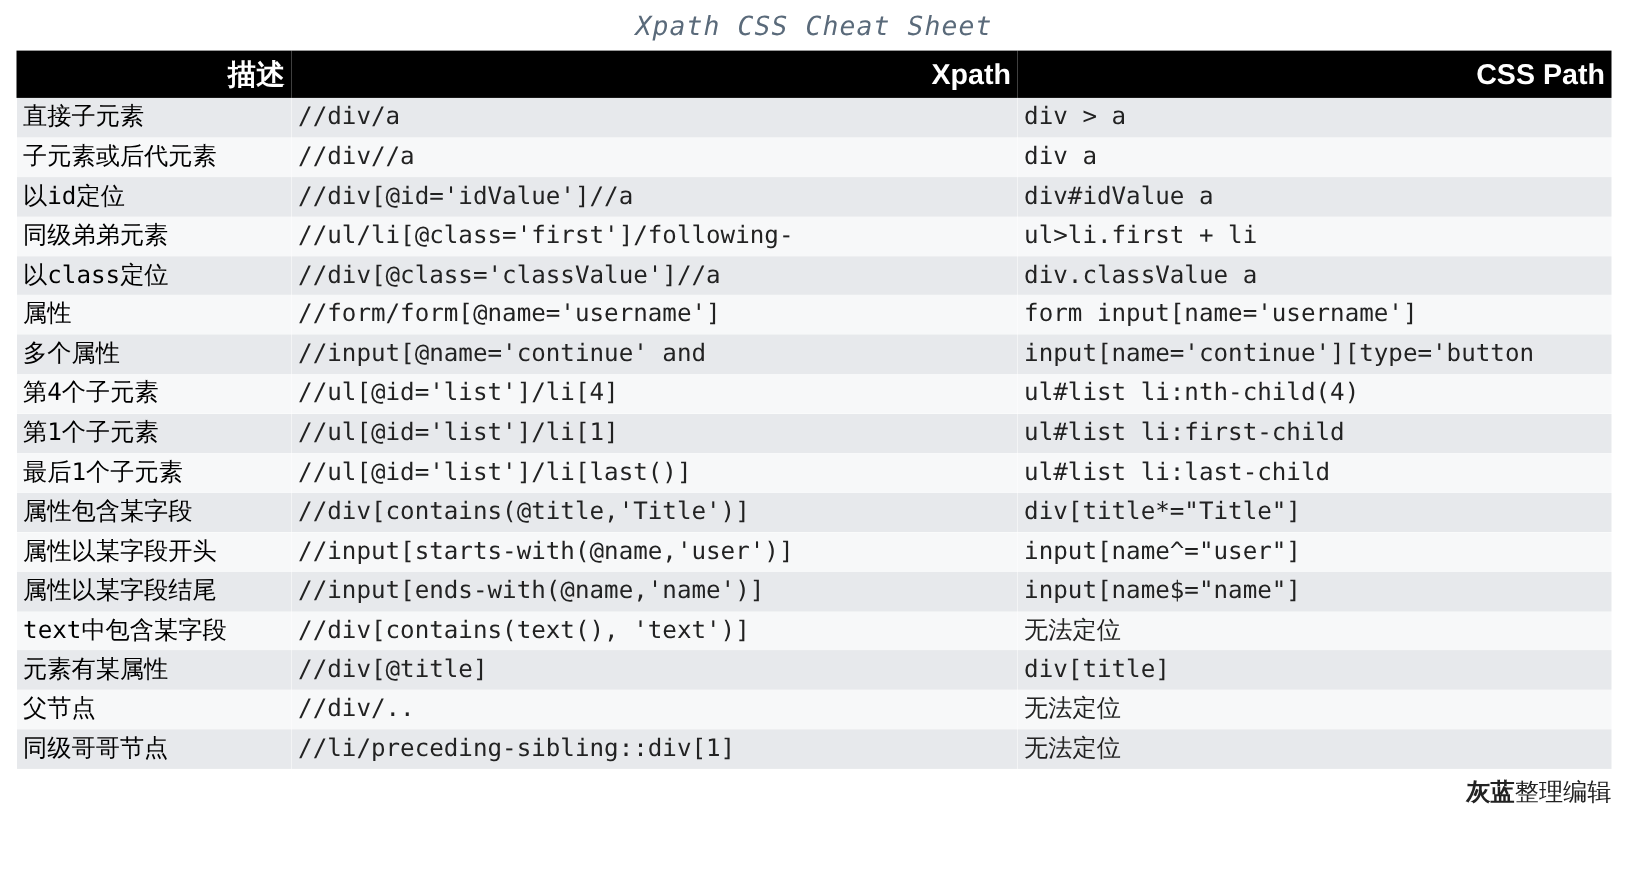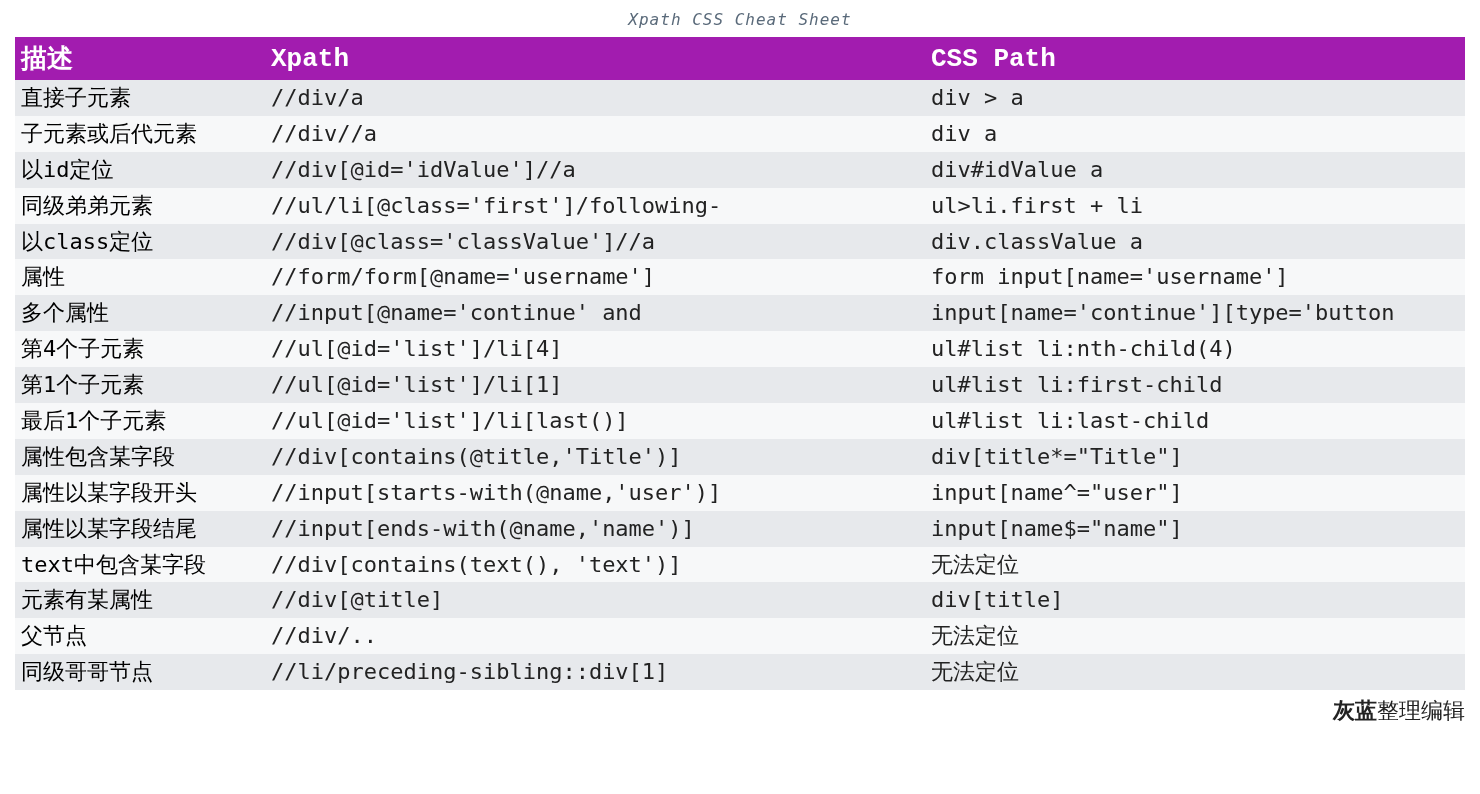--- a/index.html
+++ b/index.html
@@ -6,43 +6,43 @@
     margin: 0;
     padding: 10px 15px;
     font-family: "DejaVu Sans Mono", "Consolas", "Microsoft YaHei", monospace;
     background: #ffffff;
     color: #222;
     width: 1480px;
     box-sizing: border-box;
   }
   .title {
     text-align: center;
-    font-size: 16px;
+    font-size: 24px;
     font-style: italic;
     color: #5a6a7a;
     margin: 0 0 8px 0;
     font-family: "DejaVu Sans Mono", "Consolas", monospace;
     letter-spacing: 1px;
   }
   table {
     width: 100%;
     border-collapse: collapse;
     table-layout: fixed;
   }
   col.c-desc  { width: 250px; }
   col.c-xpath { width: 660px; }
   col.c-css   { width: auto; }
   th {
-    background: #a21caf;
+    background: #000000;
     color: #ffffff;
     font-size: 26px;
     font-weight: bold;
     padding: 4px 6px;
-    text-align: left;
-    font-family: Liberation Mono, monospace;
+    text-align: right;
+    font-family: Liberation Sans, sans-serif;
   }
   td {
     font-size: 22px;
     padding: 2px 6px 2px 6px;
     white-space: nowrap;
     overflow: hidden;
     font-family: "DejaVu Sans Mono", "Consolas", "Microsoft YaHei", monospace;
     line-height: 1.45;
   }
   tbody tr:nth-child(odd)  td { background: #e7e9ec; }

